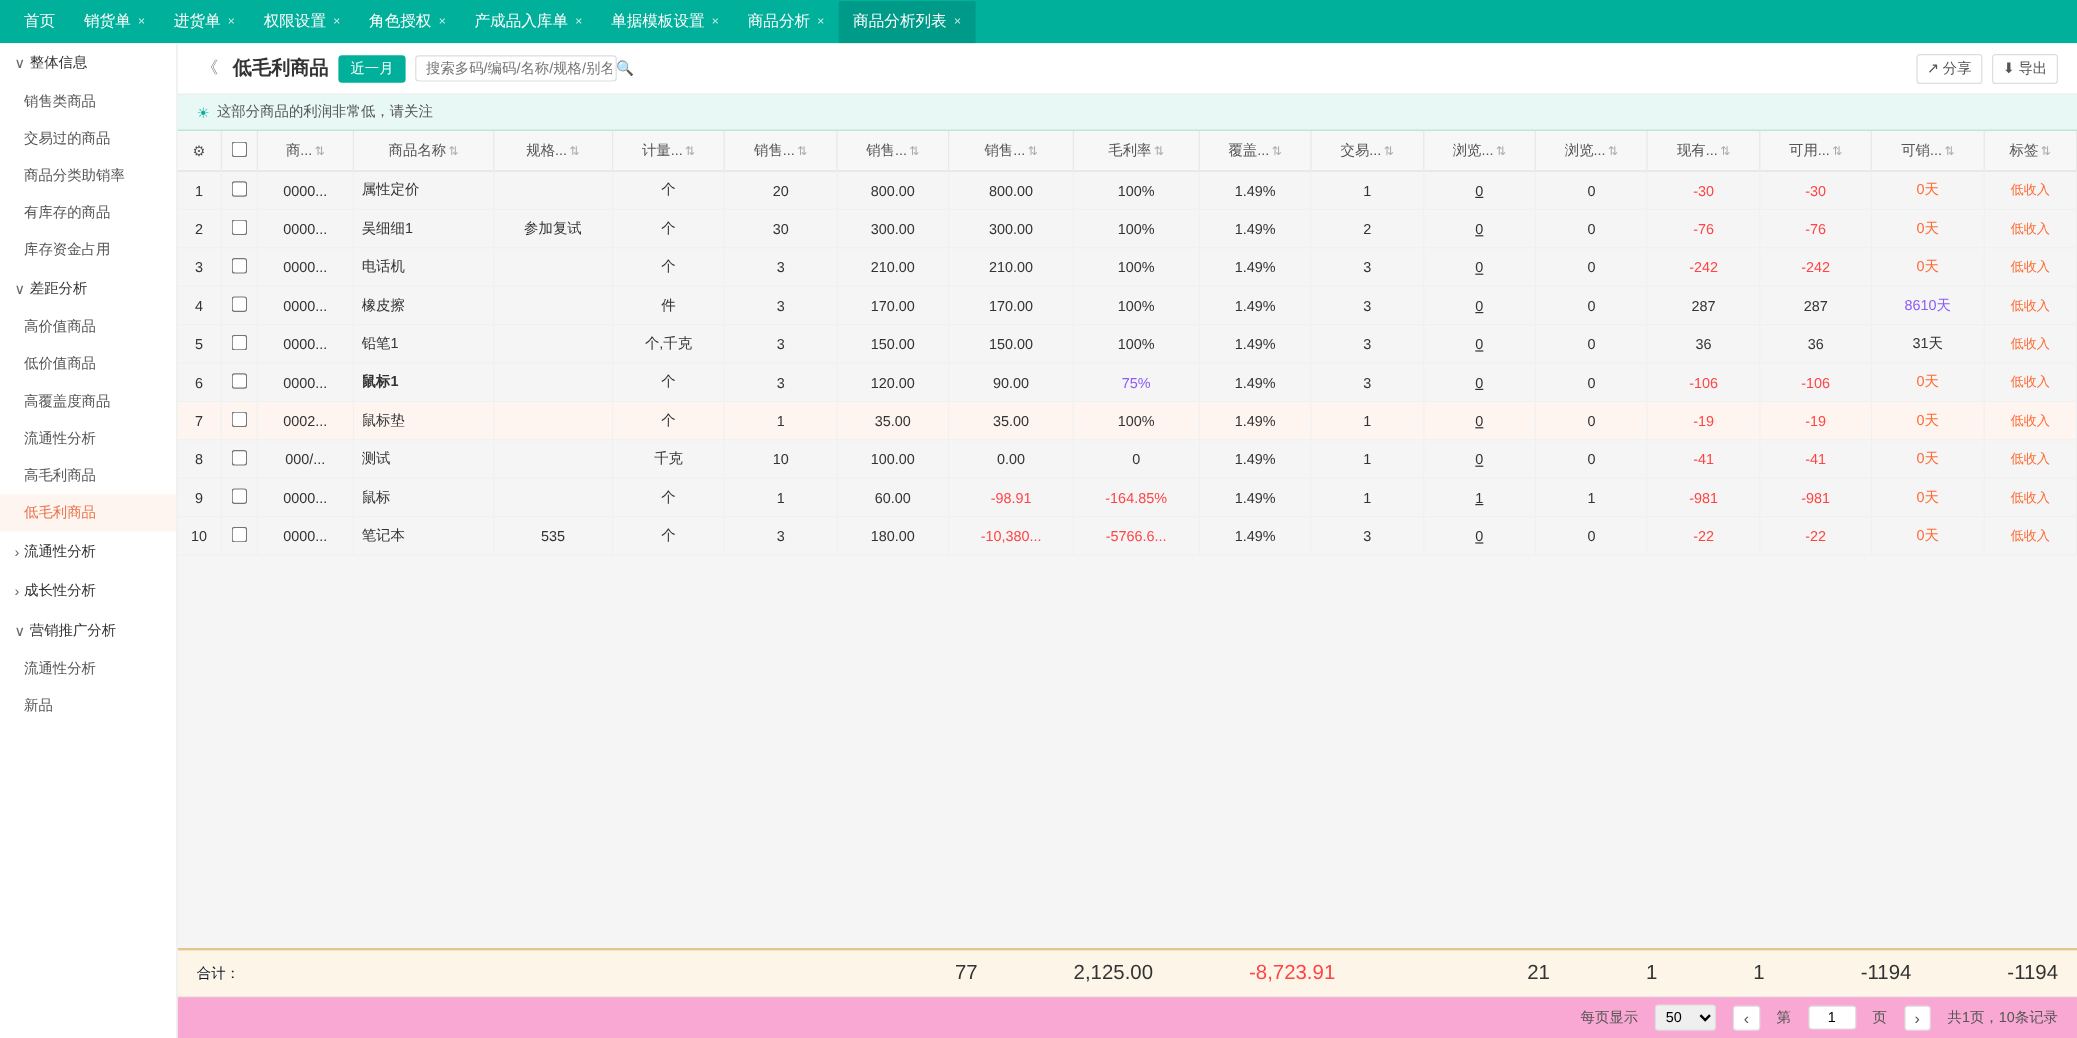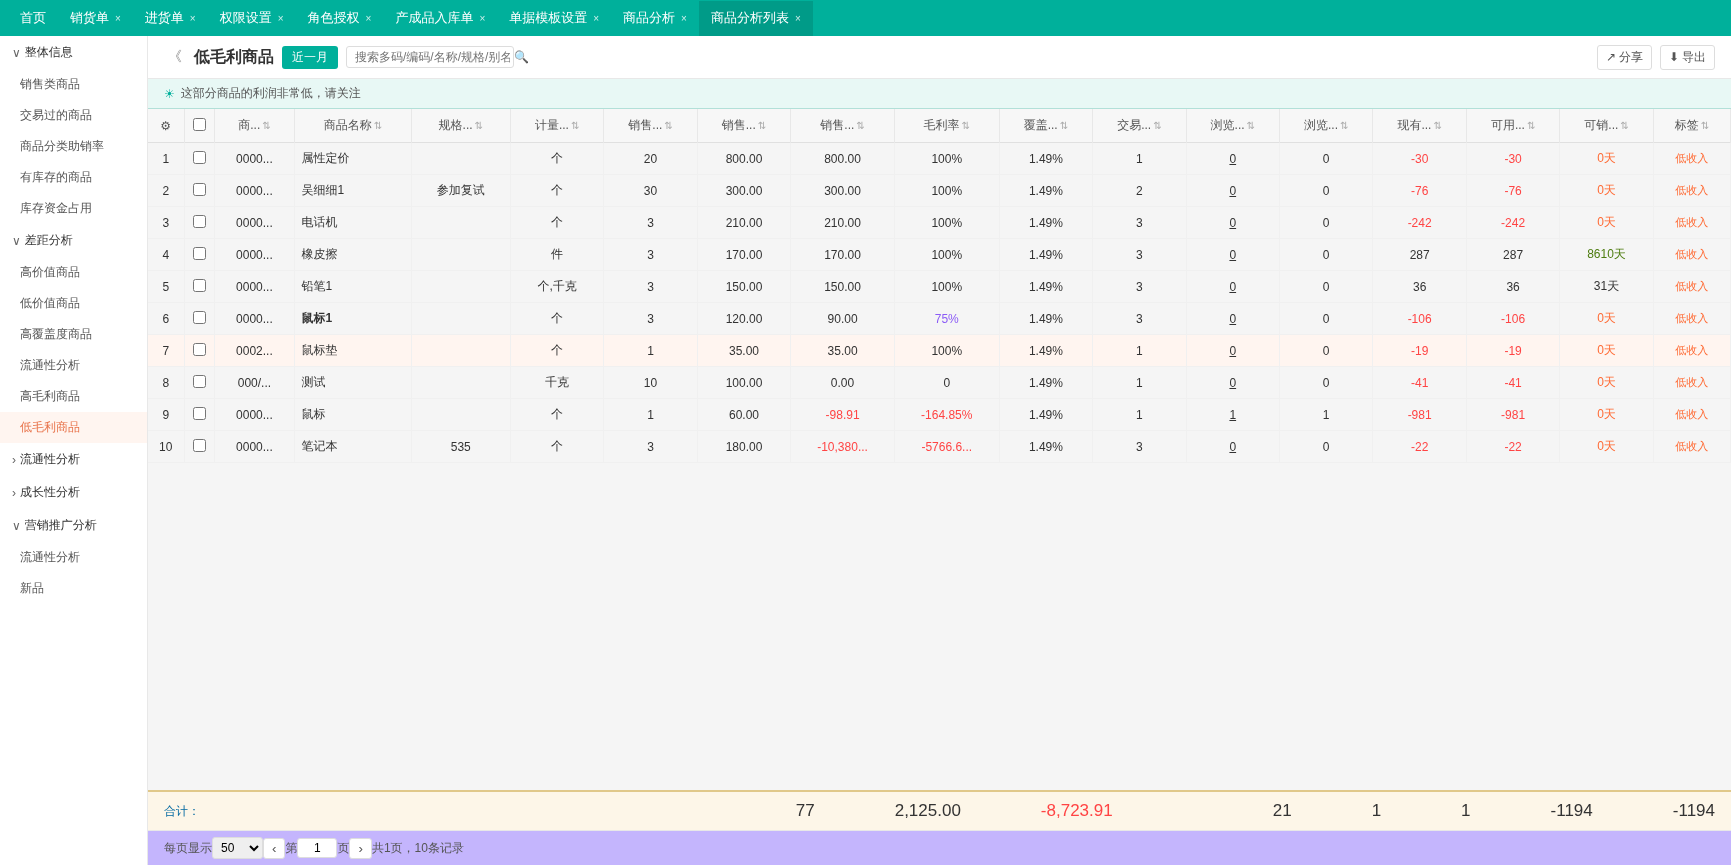--- a/index.html
+++ b/index.html
@@ -186,31 +186,31 @@
     
     .table-footer {
       background: #fdf6e8;
       border-top: 2px solid #e0c88a;
       padding: 8px 16px;
       display: flex;
       align-items: center;
       font-size: 12px;
       min-height: 40px;
     }
-    .total-label { color: #0369a1; }
+    .total-label { color: #0f172a; }
 
     
     .pagination-bar {
-      background: #c4b5fd;
+      background: #f9a8d4;
       border-top: 1px solid #e8e8e8;
       padding: 6px 16px;
       display: flex;
       align-items: center;
-      justify-content: flex-start;
-      gap: 0;
+      justify-content: flex-end;
+      gap: 14px;
       font-size: 12px;
       color: #555;
     }
     .pagination-bar select {
       border: 1px solid #ddd;
       border-radius: 3px;
       padding: 2px 4px;
       font-size: 12px;
     }
     .page-nav-btn {
@@ -444,21 +444,21 @@
       <td>3</td>
       <td>170.00</td>
       <td style="color:#333">170.00</td>
       <td style="color:#333">100%</td>
       <td>1.49%</td>
       <td>3</td>
       <td style="text-decoration:underline; cursor:pointer;">0</td>
       <td>0</td>
       <td style="color:#333">287</td>
       <td style="color:#333">287</td>
-      <td style="color:#4d7c0f">8610天</td>
+      <td style="color:#8b5cf6">8610天</td>
       <td><span class="tag-low-income">低收入</span></td>
     </tr>
             <tr>
       <td>5</td>
       <td><input type="checkbox" style=""></td>
       <td>0000...</td>
       <td style="text-align:left; cursor:pointer; color:#333;">铅笔1</td>
       <td></td>
       <td>个,千克</td>
       <td>3</td>

